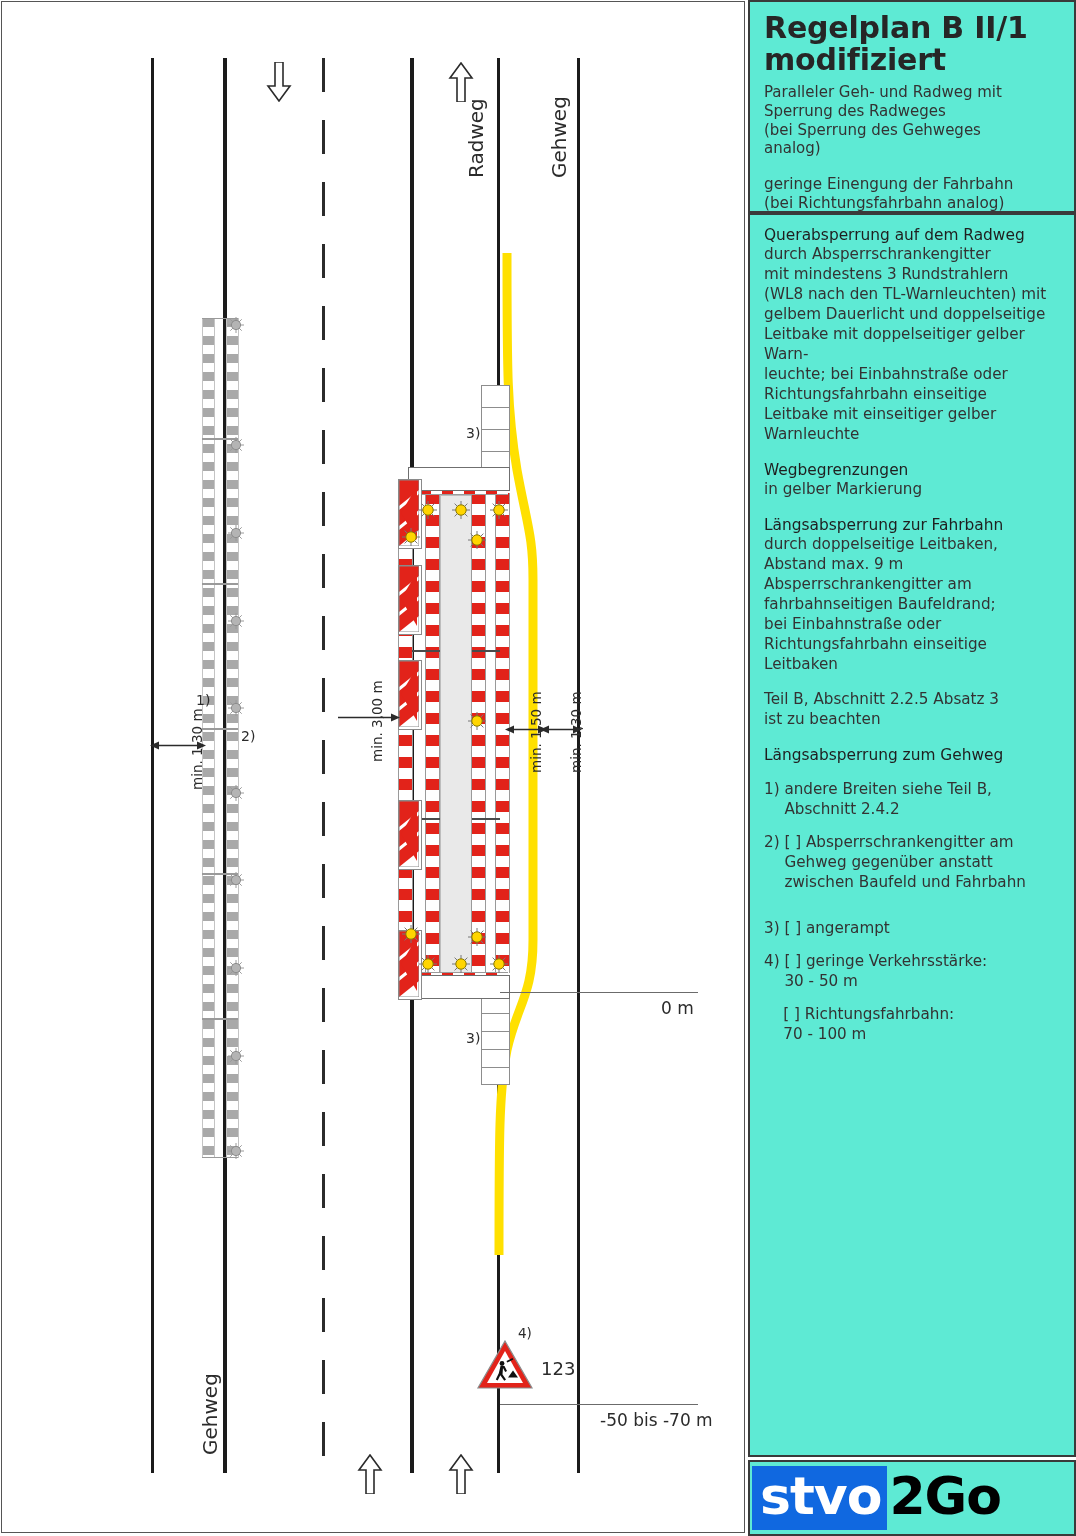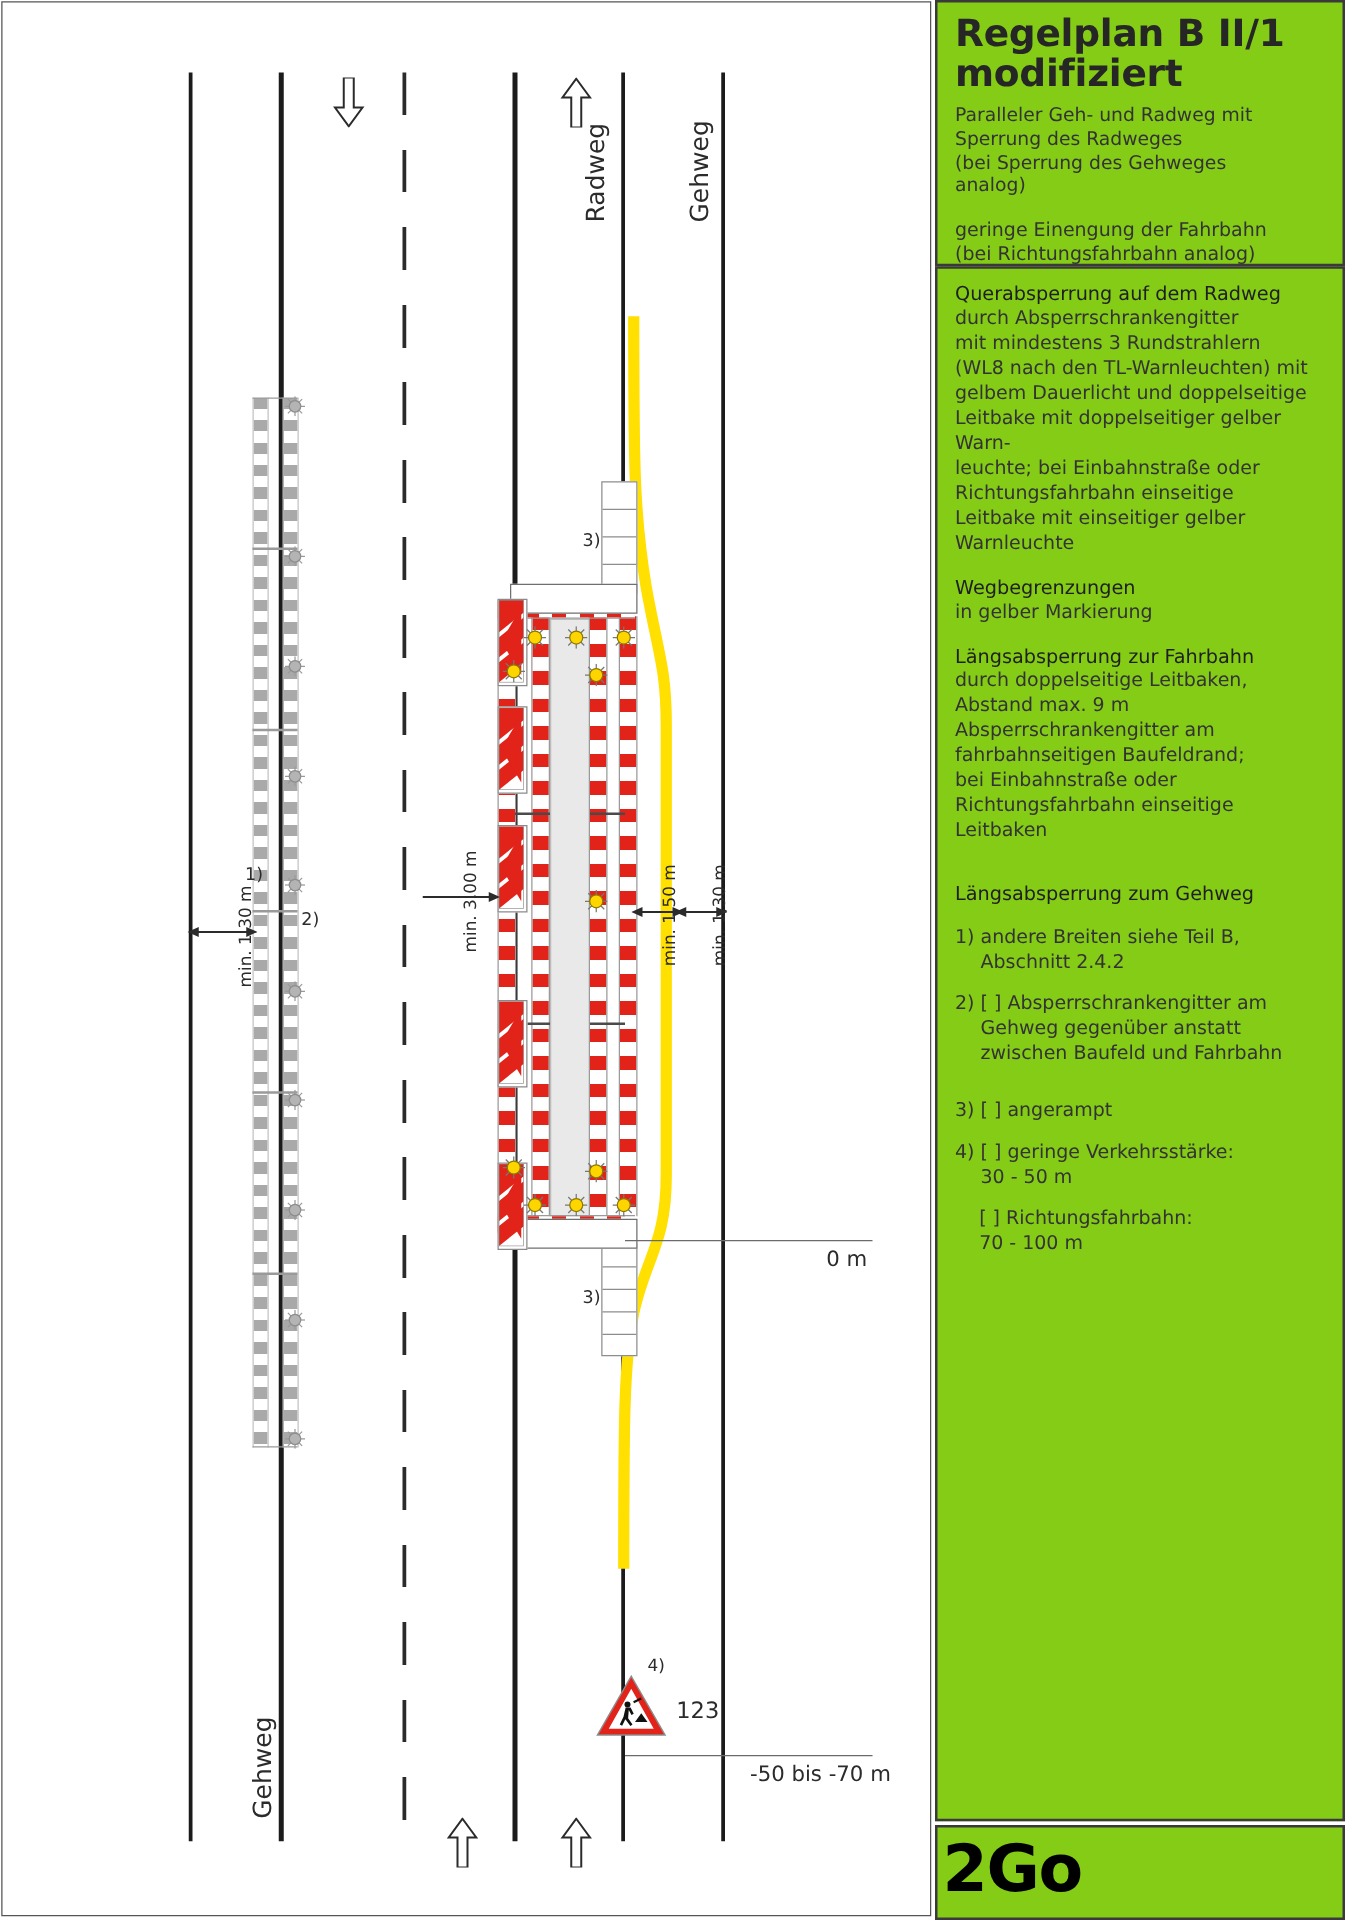--- a/index.html
+++ b/index.html
@@ -1,21 +1,21 @@
 <!DOCTYPE html>
 <html><head>
 <meta charset="utf-8">
 <style>
   html,body{margin:0;padding:0;background:#fff;}
   body{font-family:"DejaVu Sans","Liberation Sans",sans-serif;}
   #page{position:relative;width:1076px;height:1536px;background:#fff;overflow:hidden;}
 
   
   #panel{position:absolute;left:748px;top:0;width:328px;height:1536px;background:#fff;}
-  .pbox{position:absolute;left:0;box-sizing:border-box;border:2px solid #3a3a3a;background:#84cc16;}
+  .pbox{position:absolute;left:0;box-sizing:border-box;border:2px solid #3a3a3a;background:#5eead4;}
   #pbox-title{top:0;width:328px;height:213px;padding:10px 14px 0 14px;}
   #pbox-body{top:213px;width:328px;height:1244px;padding:10px 14px 0 14px;}
   #pbox-logo{top:1460px;width:328px;height:76px;border:2px solid #3a3a3a;padding:0;}
 
   .title-main{font-size:30px;font-weight:bold;color:#262626;line-height:1.08;letter-spacing:-0.2px;}
   .title-sub{font-size:15px;color:#333;line-height:1.26;margin-top:6px;}
   .title-sub2{font-size:15.2px;color:#333;line-height:1.26;margin-top:17px;}
 
   .sec{margin-bottom:0;}
   .sec-h{font-size:15.4px;font-weight:normal;color:#1f1f1f;line-height:1.3;}
@@ -580,20 +580,24 @@
         <div class="sec-p" style="white-space:pre-line;">durch doppelseitige Leitbaken,
 Abstand max. 9 m
 Absperrschrankengitter am
 fahrbahnseitigen Baufeldrand;
 bei Einbahnstraße oder
 Richtungsfahrbahn einseitige
 Leitbaken</div>
       </div>
       <div class="gap"></div>
 
+      <div class="sec">
+        <div class="sec-p" style="white-space:pre-line;">Teil B, Abschnitt 2.2.5 Absatz 3
+ist zu beachten</div>
+      </div>
       <div class="gap"></div>
 
       <div class="sec">
         <div class="sec-h">Längsabsperrung zum Gehweg</div>
       </div>
       <div class="gap"></div>
 
       <div class="note">
         <span class="note-n">1) </span>
         <span class="note-t" style="white-space:pre-line;">andere Breiten siehe Teil B,
@@ -627,18 +631,19 @@
       <div class="note">
         <span class="note-n">    </span>
         <span class="note-t" style="white-space:pre-line;">[ ] Richtungsfahrbahn:
       70 - 100 m</span>
       </div>
 
     </div>
 
     <div class="pbox" id="pbox-logo">
       <div class="logo-wrap">
+        <span class="logo-a">stvo</span>
         <span class="logo-b">2Go</span>
       </div>
     </div>
 
   </div>
 </div>
 
 </body></html>

